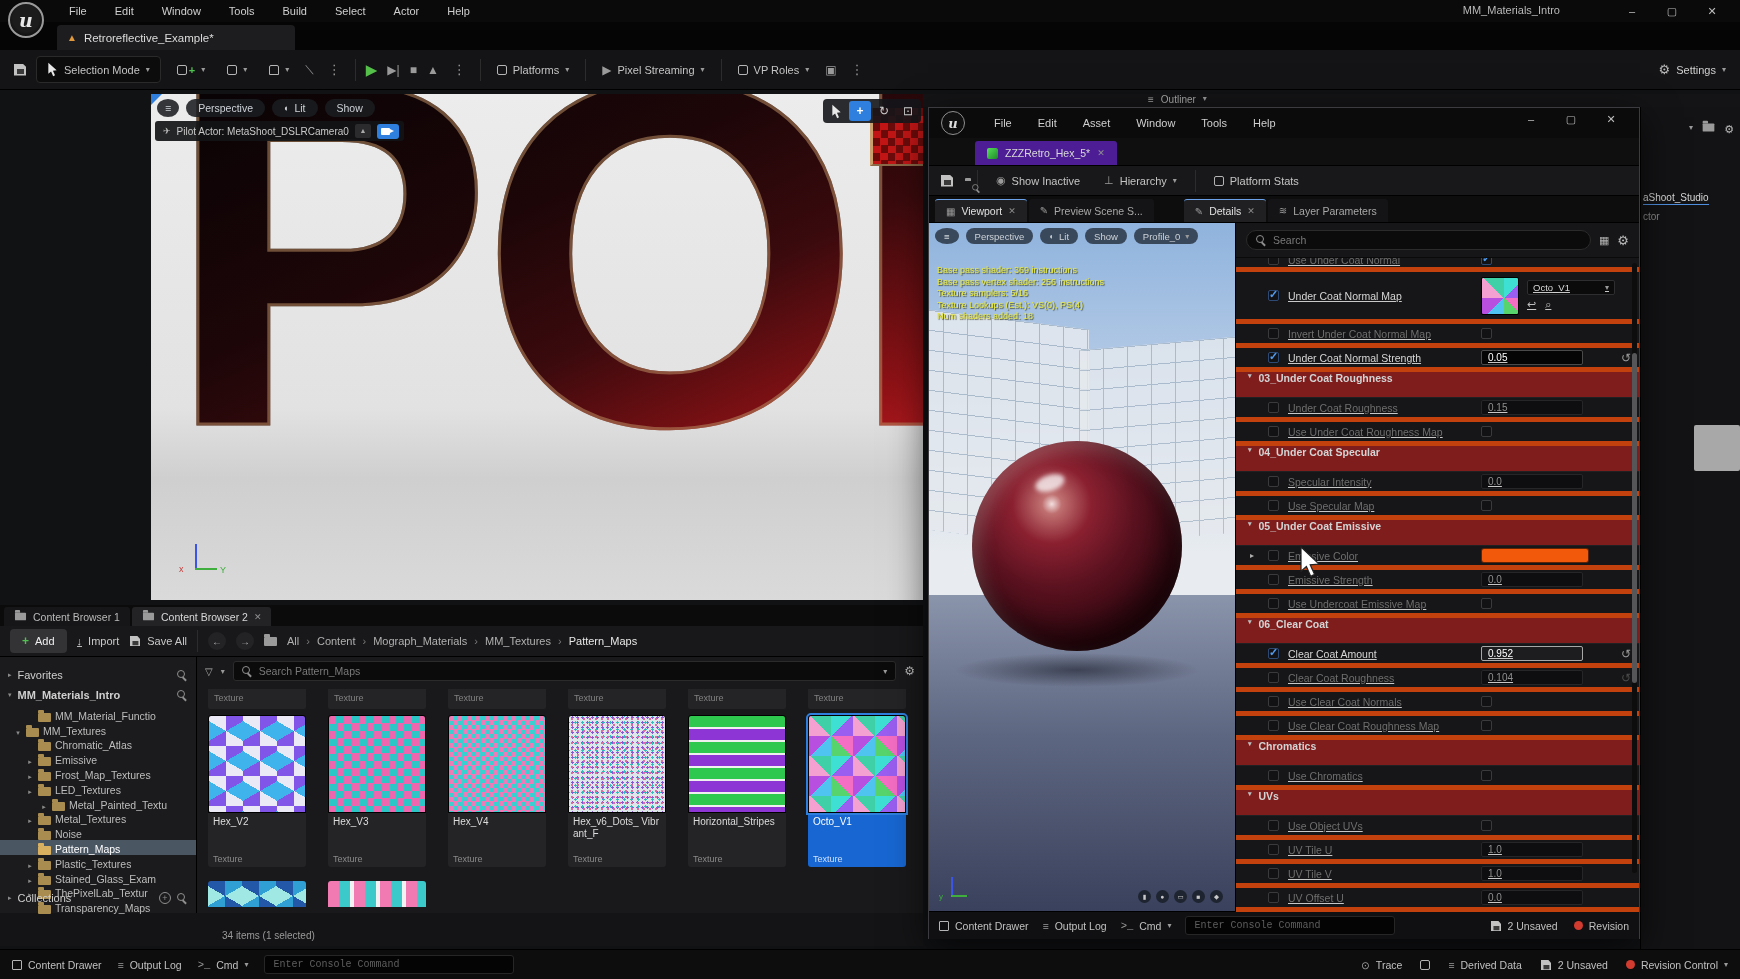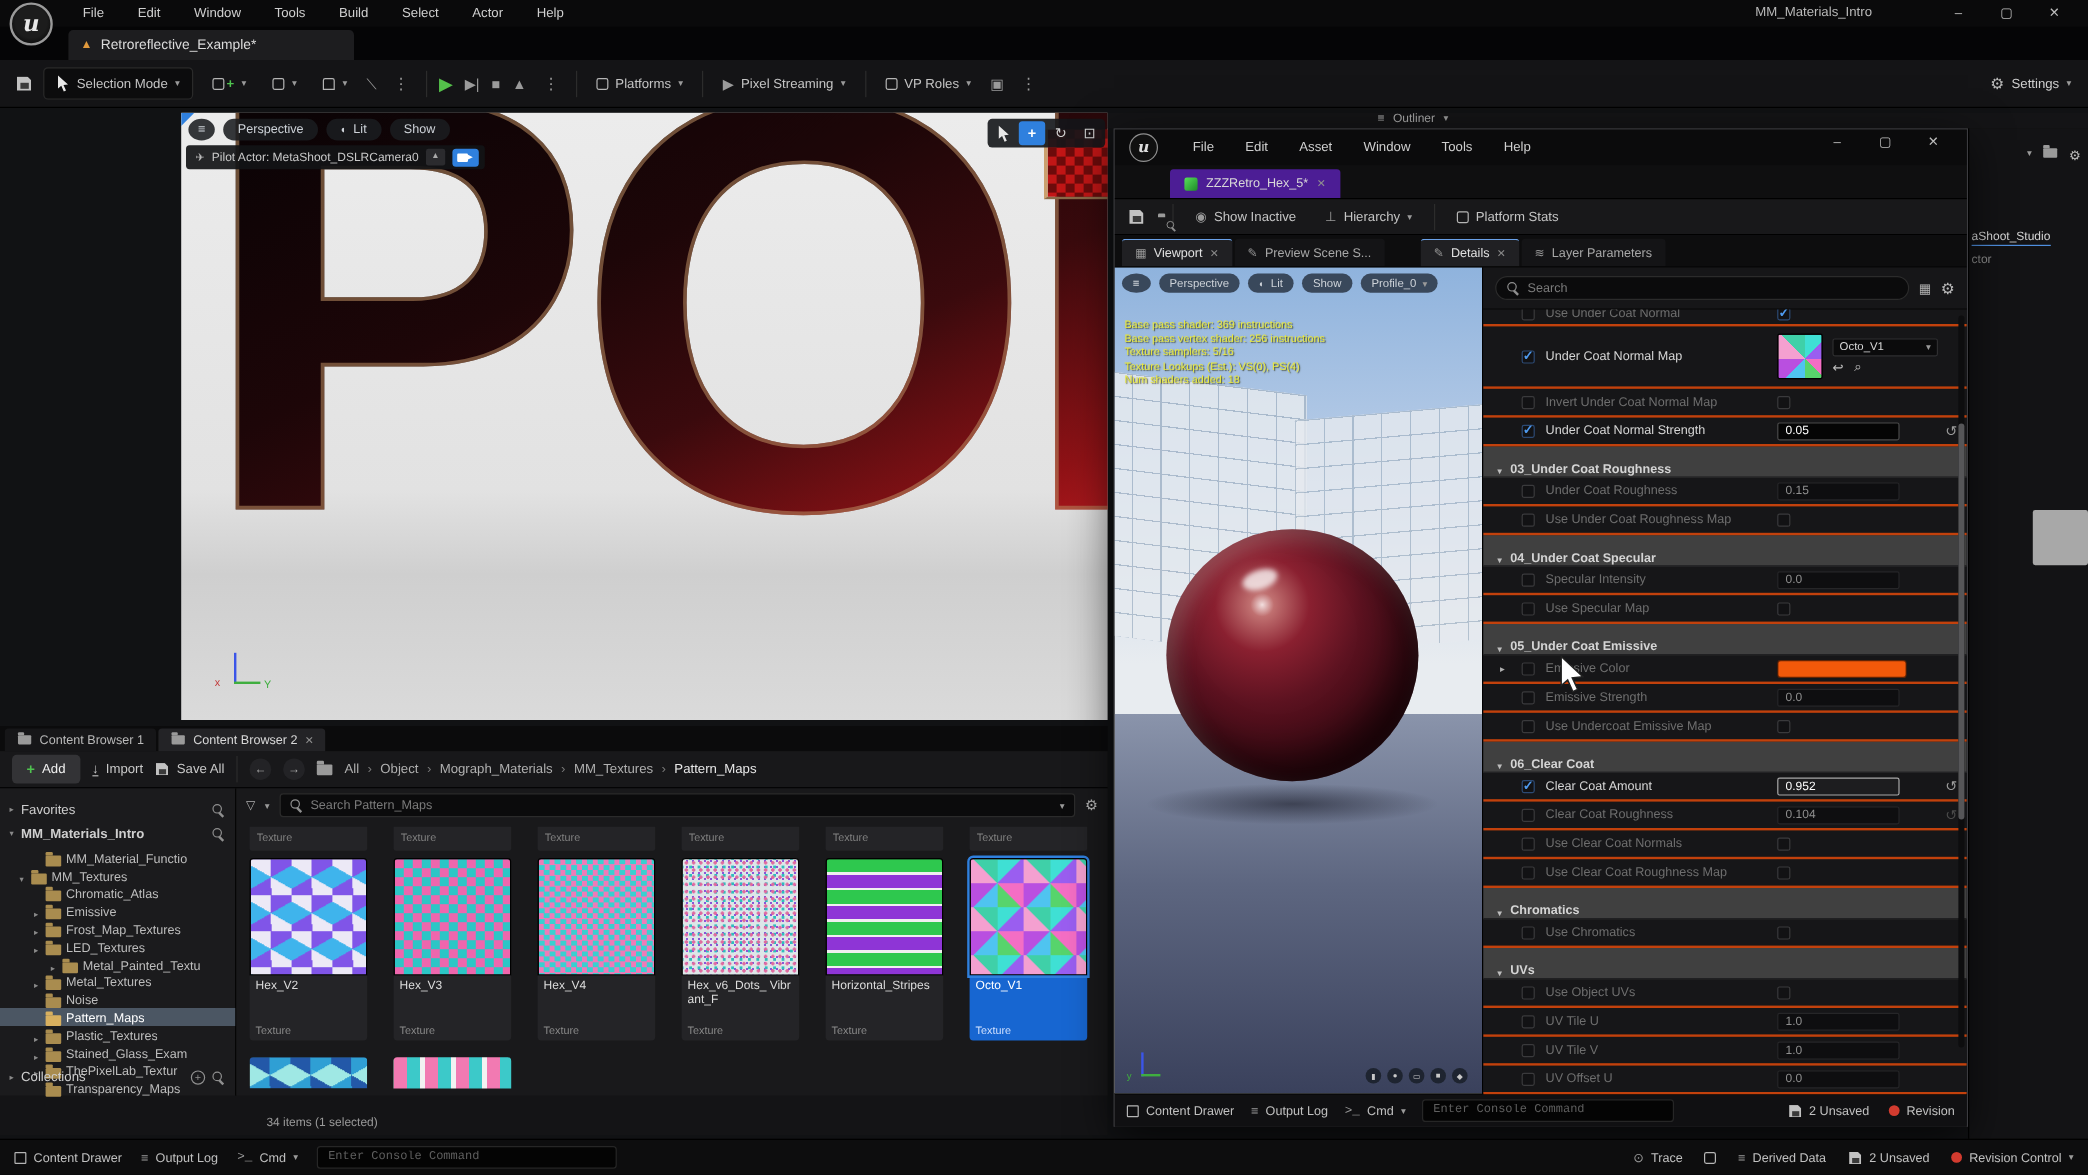--- a/index.html
+++ b/index.html
@@ -222,25 +222,25 @@
   #m-axis .az { position:absolute; left:12px; bottom:4px; width:2px; height:20px; background:#3b55e8; }
   #m-axis .ay { position:absolute; left:12px; bottom:4px; width:16px; height:2px; background:#3fae3f; }
   #m-axis .lbl { position:absolute; left:0px; bottom:0px; color:#3fae3f; font-size:8px; }
 
   
   #m-details { position:relative; flex:1; background:#161618; }
   #dt-search-row { height:34px; display:flex; align-items:center; gap:8px; padding:0 10px; }
   #dt-search { flex:1; height:20px; background:#0b0b0c; border:1px solid #2b2b2b; border-radius:10px;
     display:flex; align-items:center; gap:6px; padding:0 9px; }
   #dt-rows { position:relative; height:655px; overflow:hidden; border-top:1px solid #0a0a0a; }
-  .drow { display:flex; align-items:center; height:24px; border-bottom:2px solid #c2410c; padding-left:32px; position:relative; }
+  .drow { display:flex; align-items:center; height:24px; border-bottom:5px solid #c2410c; padding-left:32px; position:relative;text-decoration:underline; }
   .drow.tall { height:52px; }
   .drow.cut { height:20px; }
-  .dsec { display:flex; align-items:flex-end; height:26px; padding-left:12px; gap:7px; color:#d4d4d4;
-    font-size:10.5px; font-weight:bold; border-bottom:1px solid #202022; background:#404040; }
+  .dsec { display:flex; align-items:flex-start; height:26px; padding-left:12px; gap:7px; color:#d4d4d4;
+    font-size:10.5px; font-weight:bold; border-bottom:1px solid #202022; background:#7f1d1d; }
   .dsec .car { font-size:7px; color:#bdbdbd; }
   .cb2 { width:11px; height:11px; background:#121214; border:1px solid #3a3a3c; border-radius:2px; margin-right:9px;
     position:relative; flex:none; }
   .cb2.on { border-color:#2c4a74; }
   .cb2.on::after { content:"✓"; position:absolute; left:0px; top:-3px; color:#4f9bf0; font-size:11px; font-weight:bold; }
   .dlbl { flex:1; font-size:10.5px; color:#6e6e6e; padding-right:6px; }
   .dlbl.on { color:#d6d6d6; }
   .dval { width:158px; display:flex; align-items:center; flex:none; }
   .numbox { width:102px; height:15px; background:#0e0e10; border:1px solid #262628; border-radius:2px;
     color:#8f8f8f; font-size:10px; line-height:13px; padding-left:6px; }
@@ -441,21 +441,21 @@
           <span class="floppy" style="transform:scale(.85)"></span>
           <span>Save All</span>
         </div>
       <div class="vsep"></div>
       <div class="circ">←</div>
       <div class="circ">→</div>
       <span class="folder gray"></span>
       <div id="breadcrumb">
           <span>All</span>
           <span class="sep">›</span>
-          <span>Object</span>
+          <span>Content</span>
           <span class="sep">›</span>
           <span>Mograph_Materials</span>
           <span class="sep">›</span>
           <span>MM_Textures</span>
           <span class="sep">›</span>
           <span class="last">Pattern_Maps</span>
         </div>
     </div>
     <div id="cb-body">
       <div id="cb-left">

